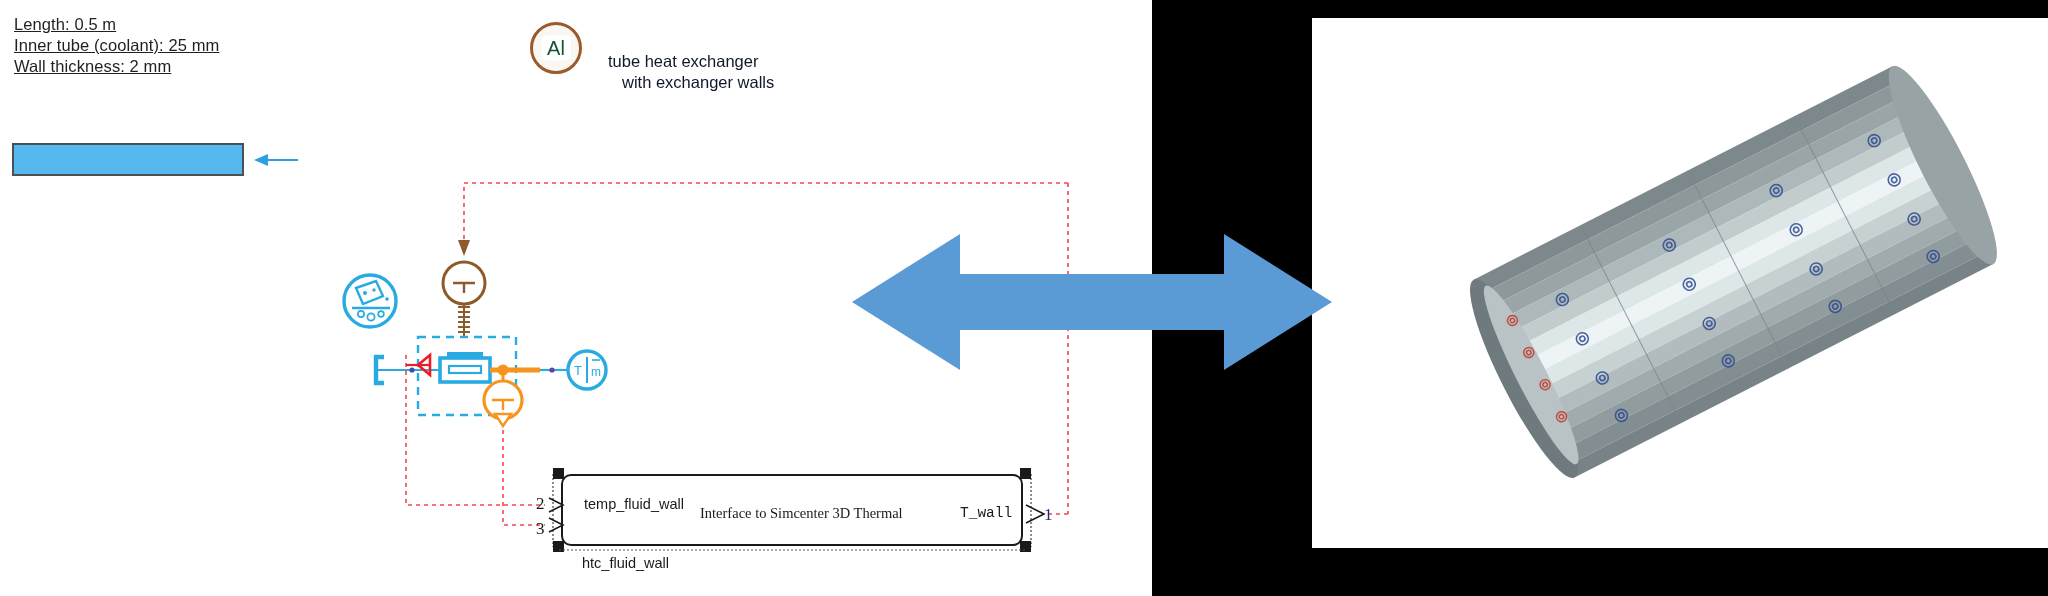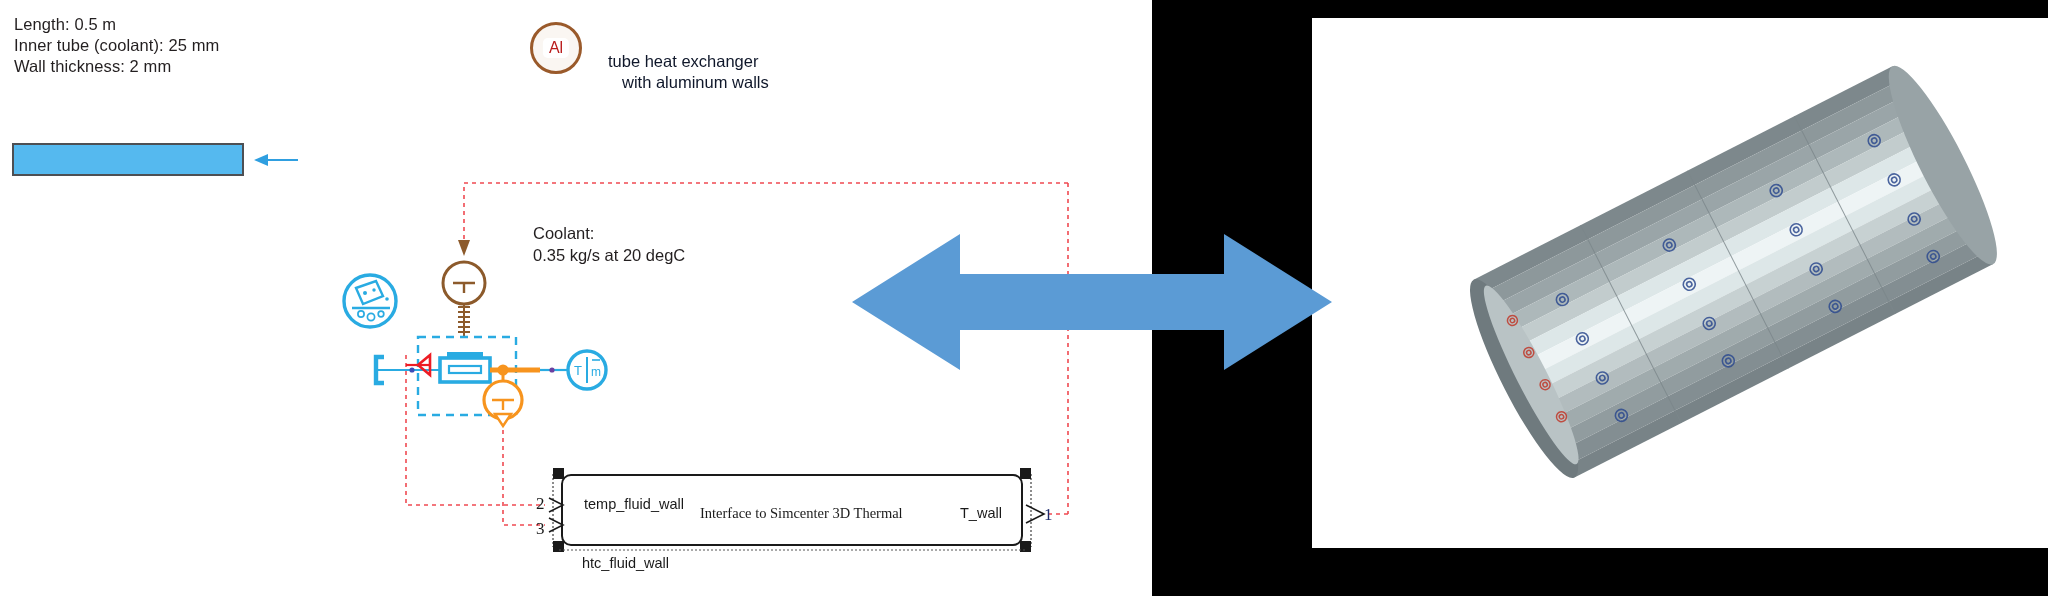--- a/index.html
+++ b/index.html
@@ -6,27 +6,27 @@
   body{width:2048px;height:596px;overflow:hidden;
        font-family:"Liberation Sans",sans-serif;color:#111;}
   #stage{position:relative;width:2048px;height:596px;background:#ffffff;}
 
   
   .black-band{position:absolute;left:1152px;top:0;width:896px;height:596px;background:#000000;}
   .render-white{position:absolute;left:1312px;top:18px;width:736px;height:530px;background:#ffffff;}
 
   
   .spec-text{position:absolute;left:14px;top:14px;font-size:16.5px;line-height:21px;
-             color:#231f20;white-space:pre-line;letter-spacing:.1px;}
+             color:#231f20;white-space:pre-line;letter-spacing:.1px;text-decoration:underline;}
 
   
   .mat-circle{position:absolute;left:530px;top:22px;width:52px;height:52px;border-radius:50%;
               border:3.5px solid #9a5a2b;background:#faf6f2;box-sizing:border-box;}
   .mat-circle .sym{position:absolute;left:50%;top:50%;transform:translate(-50%,-50%);
-                   font-size:16px;color:#b91c1c;background:#ffffff;border-radius:5px;padding:1px 6px;}
+                   font-size:20px;color:#14532d;background:#ffffff;border-radius:5px;padding:1px 6px;}
   .mat-label{position:absolute;left:608px;top:30px;font-size:16.5px;line-height:21px;
              color:#0f172a;white-space:pre-line;}
   .mat-label .l2{display:block;padding-left:14px;}
 
   
   .legend-bar{position:absolute;left:12px;top:143px;width:232px;height:33px;
               background:#55b9ef;border:2px solid #4d4f53;box-sizing:border-box;}
   .legend-arrow{position:absolute;left:252px;top:152px;width:48px;height:16px;}
 
   
@@ -54,21 +54,21 @@
 
   <div class="spec-text">Length: 0.5 m
 Inner tube (coolant): 25 mm
 Wall thickness: 2 mm</div>
 
   <div class="mat-circle">
     <span class="sym">Al</span>
   </div>
   <div class="mat-label">
     <span>tube heat exchanger</span>
-    <span class="l2">with aluminum walls</span>
+    <span class="l2">with exchanger walls</span>
   </div>
 
   <div class="legend-bar"></div>
   <svg class="legend-arrow" viewBox="0 0 48 16">
     <path d="M46 8 L12 8" stroke="#2f9fe0" stroke-width="2.2" fill="none"></path>
     <path d="M2 8 L16 2 L16 14 Z" fill="#2f9fe0"></path>
   </svg>
 
   <div class="sim">
     <svg width="1152" height="596" viewBox="0 0 1152 596">
@@ -162,28 +162,26 @@
         <path d="M549 498 L563 505 L549 512" fill="none" stroke="#1a1a1a" stroke-width="1.6"></path>
         <path d="M549 518 L563 525 L549 532" fill="none" stroke="#1a1a1a" stroke-width="1.6"></path>
 
         <path d="M1026 505 L1044 514 L1026 523" fill="none" stroke="#1a1a1a" stroke-width="1.6"></path>
       </g>
     </svg>
 
     <div class="blk-text" style="left:584px;top:496px;">temp_fluid_wall</div>
     <div class="blk-text" style="left:582px;top:516px;margin-top:39px;">htc_fluid_wall</div>
     <div class="blk-text" style="left:700px;top:505px;font-family:Liberation Serif, serif;">Interface to Simcenter 3D Thermal</div>
-    <div class="blk-text" style="left:960px;top:505px;">T_wall</div>
+    <div class="blk-text" style="left:960px;top:505px;font-family:Liberation Mono, monospace;">T_wall</div>
 
     <div class="port-num" style="left:536px;top:494px;">2</div>
     <div class="port-num" style="left:536px;top:519px;">3</div>
     <div class="port-num n1" style="left:1044px;top:505px;">1</div>
 
-    <div class="coolant-note">Coolant:
-0.35 kg/s at 20 degC</div>
   </div>
 
   <svg style="position:absolute;left:852px;top:182px;width:480px;height:240px;" viewBox="0 0 480 240">
     <path d="M0 120 L108 52 L108 92 L372 92 L372 52 L480 120 L372 188 L372 148 L108 148 L108 188 Z" fill="#5b9bd5"></path>
   </svg>
 
   <svg class="tube" viewBox="0 0 736 530">
     <defs>
       <linearGradient id="bandA" x1="0" y1="0" x2="0" y2="1">
         <stop offset="0" stop-color="#8f9a9d"></stop>

